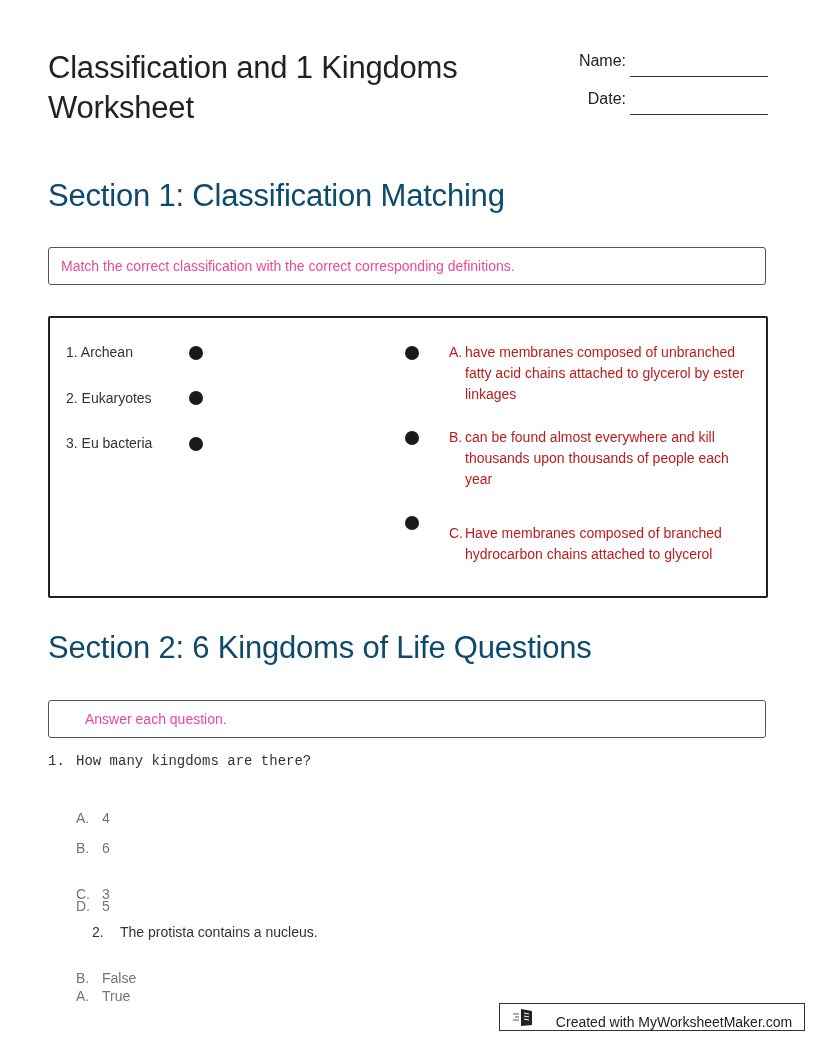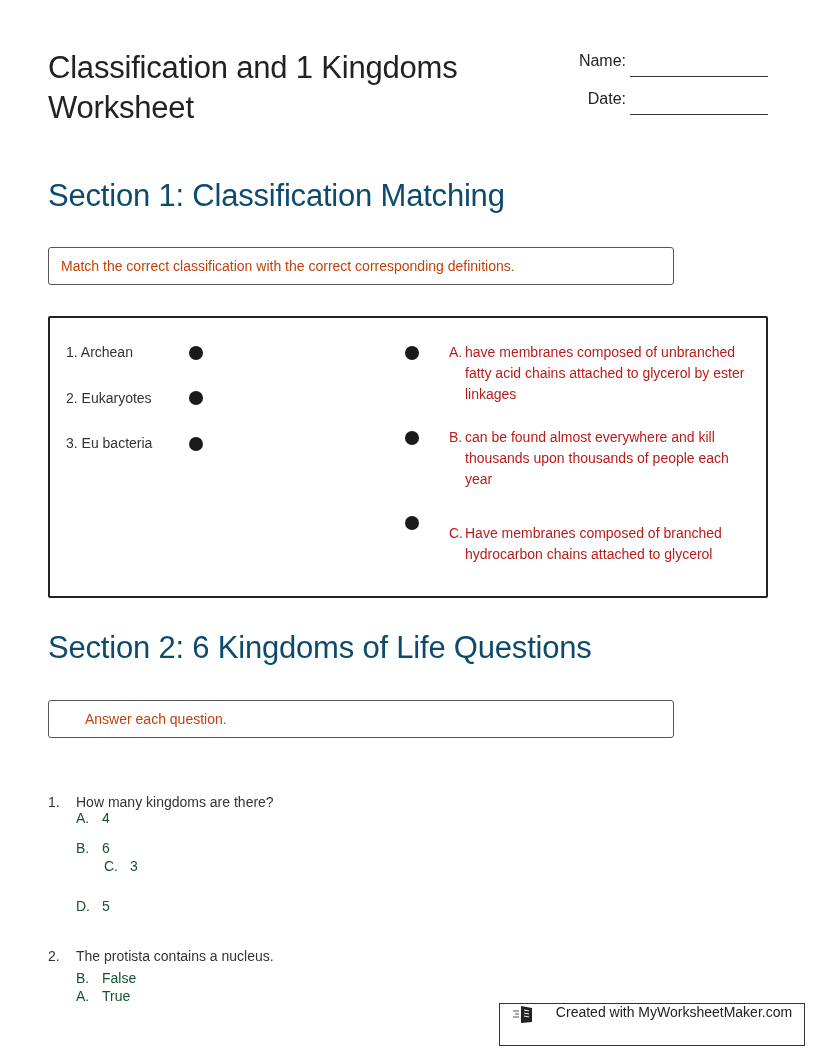--- a/index.html
+++ b/index.html
@@ -3,34 +3,34 @@
 <meta charset="utf-8">
 <style>
   html, body { margin: 0; padding: 0; background: #ffffff; }
   body { width: 816px; height: 1056px; position: relative; overflow: hidden;
          font-family: "Liberation Sans", "DejaVu Sans", sans-serif; color: #222; }
   .abs { position: absolute; }
   .title { left: 48px; top: 48px; width: 470px; font-size: 31px; line-height: 40px; color: #222; font-weight: normal; letter-spacing: -0.2px; }
   .field-label { font-size: 16px; color: #222; text-align: right; width: 80px; }
   .field-line { border-bottom: 1.3px solid #333; width: 138px; height: 0; }
   .section-h { left: 48px; font-size: 31px; color: #0c4a6e; letter-spacing: -0.2px; }
-  .instr { left: 48px; width: 626px; border: 1.3px solid #555; border-radius: 3px; box-sizing: border-box;
-           padding: 0 12px; font-size: 14px; color: #c2410c; display: flex; align-items: center; }
+  .instr { left: 48px; width: 718px; border: 1.3px solid #555; border-radius: 3px; box-sizing: border-box;
+           padding: 0 12px; font-size: 14px; color: #ec4899; display: flex; align-items: center; }
   .match-box { left: 48px; top: 316px; width: 720px; height: 282px; border: 2px solid #222; border-radius: 2px; box-sizing: border-box; }
   .left-item { font-size: 14px; color: #333; }
   .dot { width: 14px; height: 14px; border-radius: 50%; background: #1a1a1a; }
   .def { font-size: 14px; color: #b91c1c; line-height: 21px; width: 300px; }
   .def .letter { display: inline-block; width: 16px; }
   .def .txt { display: inline-block; vertical-align: top; width: 282px; }
   .q { left: 48px; font-size: 14px; color: #333; }
   .q .num { display: inline-block; width: 28px; }
-  .opt { left: 76px; font-size: 14px; color: #14532d; }
+  .opt { left: 76px; font-size: 14px; color: #737373; }
   .opt .lt { display: inline-block; width: 26px; }
-  .footer { left: 499px; top: 1003px; width: 306px; height: 43px; border: 1.3px solid #333; box-sizing: border-box;
-            display: flex; align-items: flex-start; justify-content: center; font-size: 14px; color: #222; gap: 20px; }
+  .footer { left: 499px; top: 1003px; width: 306px; height: 28px; border: 1.3px solid #333; box-sizing: border-box;
+            display: flex; align-items: flex-end; justify-content: center; font-size: 14px; color: #222; gap: 20px; }
 </style>
 </head>
 <body>
 
 <div class="abs title">Classification and 1 Kingdoms Worksheet</div>
 
 <div class="abs field-label" style="left:546px; top:52px;">Name:</div>
 <div class="abs field-line" style="left:630px; top:76px;"></div>
 <div class="abs field-label" style="left:546px; top:90px;">Date:</div>
 <div class="abs field-line" style="left:630px; top:114px;"></div>
@@ -62,37 +62,37 @@
 <div class="abs dot" style="left:405px; top:516px;"></div>
 <div class="abs def" style="left:449px; top:512px;margin-top:11px;">
   <span class="letter">C.</span><span class="txt">Have membranes composed of branched hydrocarbon chains attached to glycerol</span>
 </div>
 
 <div class="abs section-h" style="top:630px;">Section 2: 6 Kingdoms of Life Questions</div>
 <div class="abs instr" style="top:700px; height:38px;padding-left:36px;">
   <span>Answer each question.</span>
 </div>
 
-<div class="abs q" style="top:794px;">
+<div class="abs q" style="top:753px;font-family:Liberation Mono, monospace;">
   <span class="num">1.</span><span>How many kingdoms are there?</span>
 </div>
 <div class="abs opt" style="top:810px;">
   <span class="lt">A.</span><span>4</span>
 </div>
 <div class="abs opt" style="top:840px;">
   <span class="lt">B.</span><span>6</span>
 </div>
-<div class="abs opt" style="top:858px;margin-left:28px;">
+<div class="abs opt" style="top:886px;">
   <span class="lt">C.</span><span>3</span>
 </div>
 <div class="abs opt" style="top:898px;">
   <span class="lt">D.</span><span>5</span>
 </div>
 
-<div class="abs q" style="top:948px;">
+<div class="abs q" style="top:924px;margin-left:44px;">
   <span class="num">2.</span><span>The protista contains a nucleus.</span>
 </div>
 <div class="abs opt" style="top:988px;">
   <span class="lt">A.</span><span>True</span>
 </div>
 <div class="abs opt" style="top:970px;">
   <span class="lt">B.</span><span>False</span>
 </div>
 
 <div class="abs footer">

